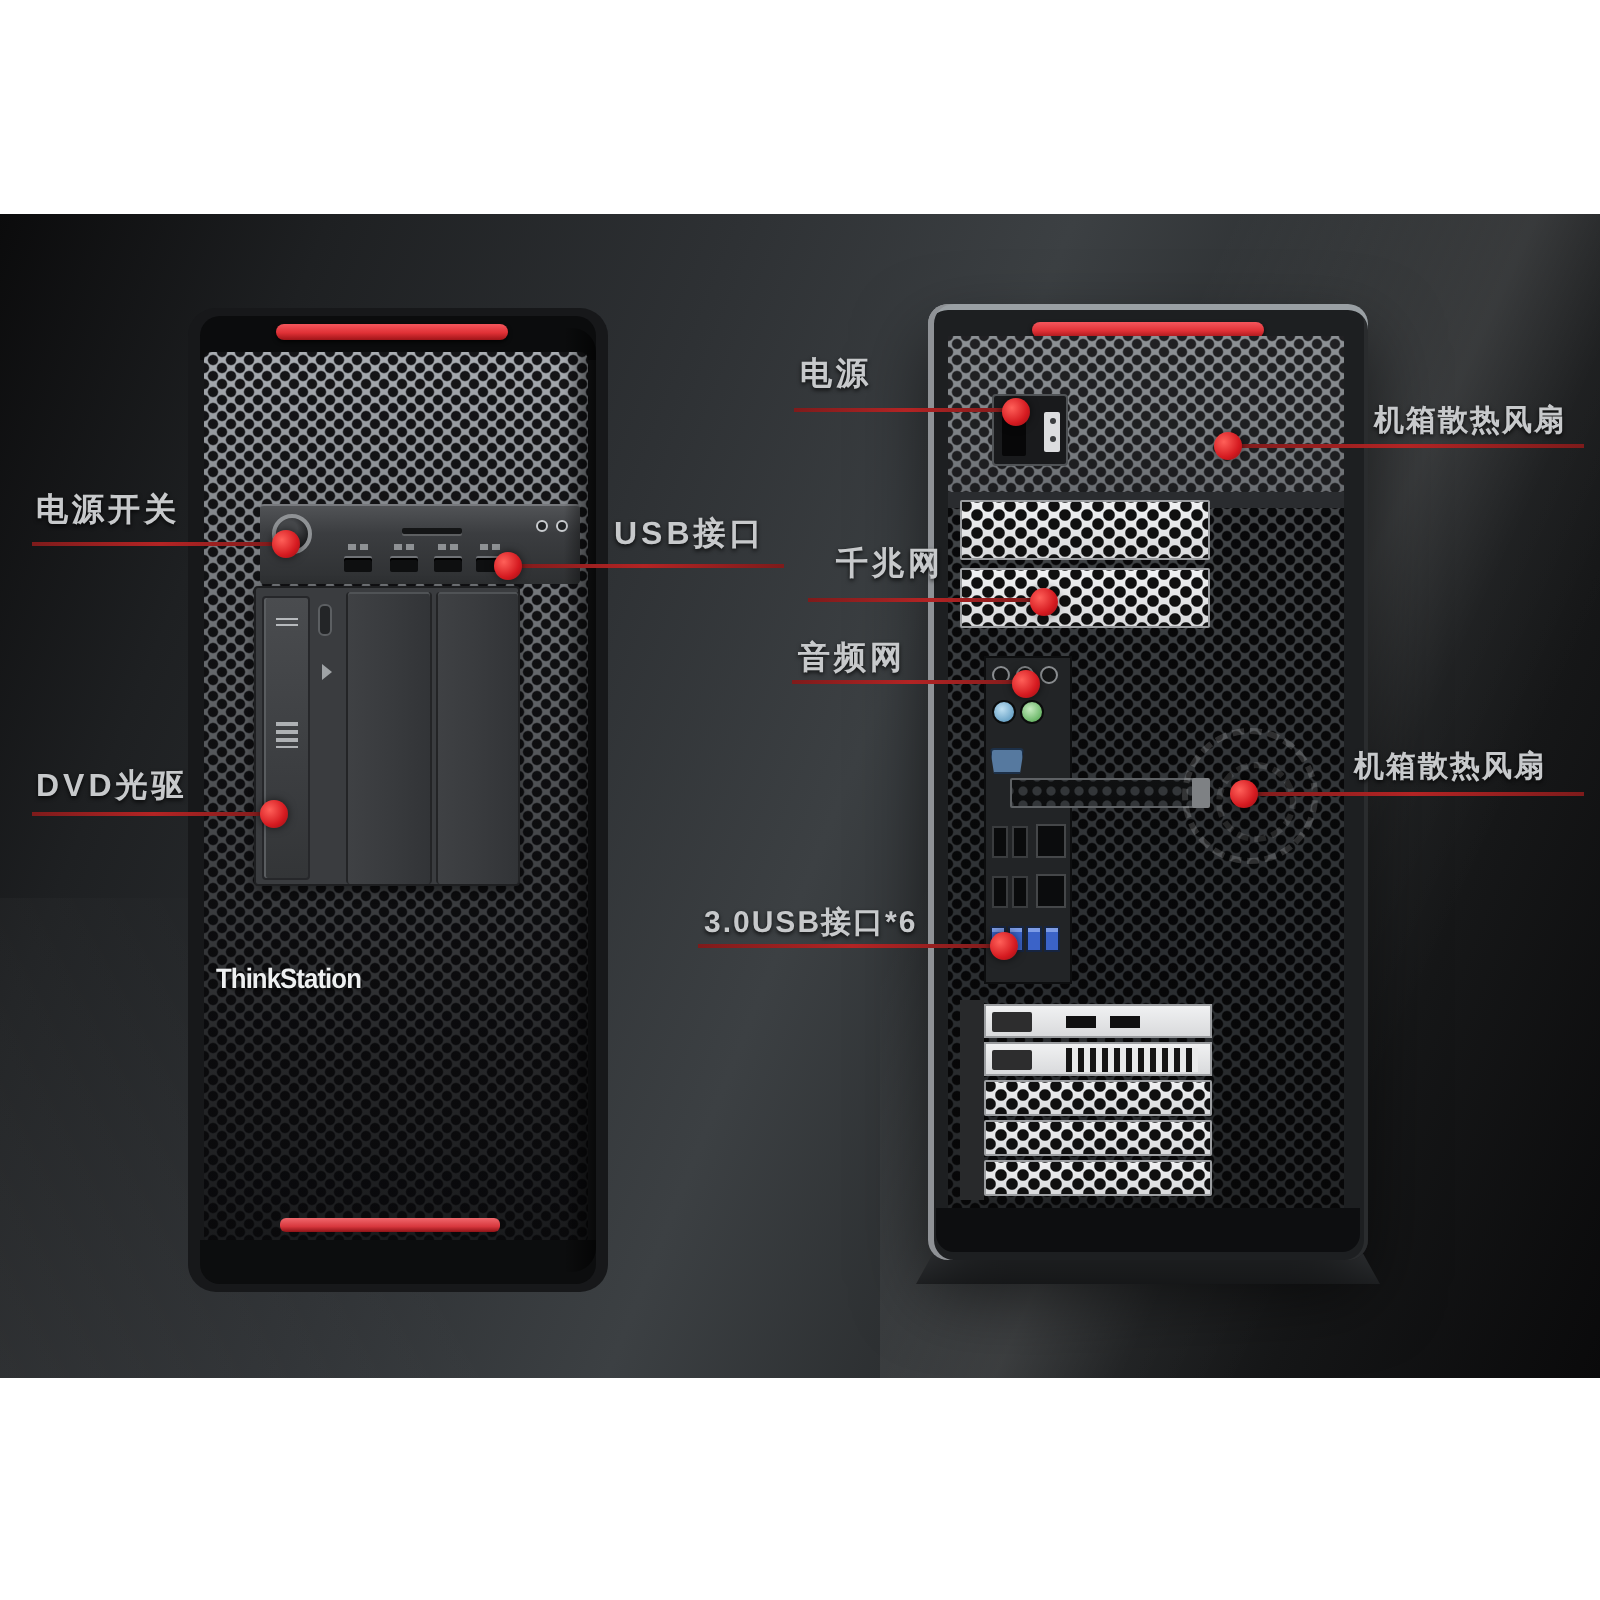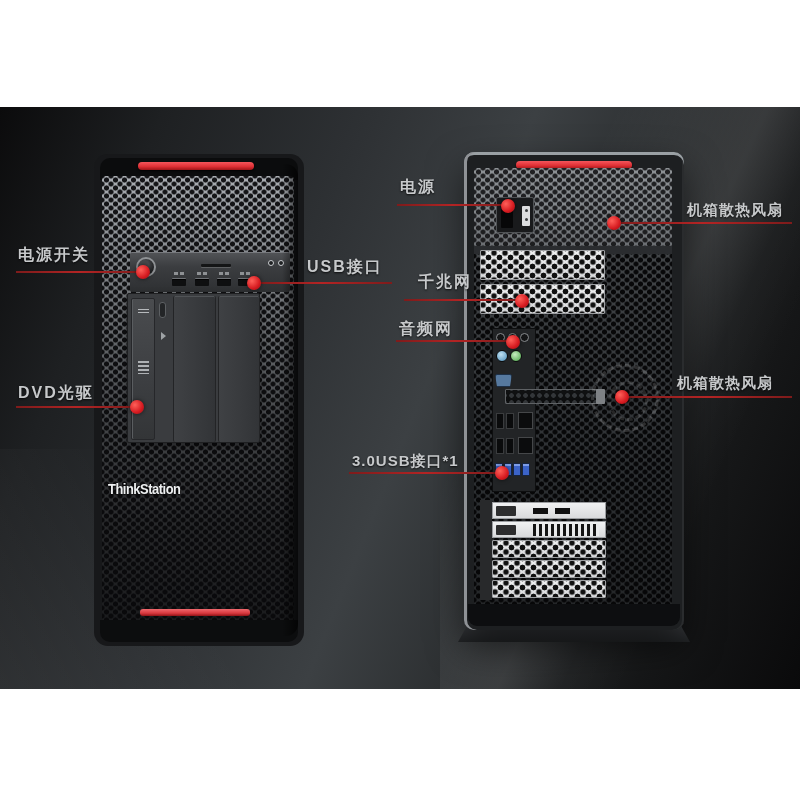--- a/index.html
+++ b/index.html
@@ -362,18 +362,18 @@
   <div class="marker" id="m-gigabit-lan"></div>
 
   <div class="ann-text" id="t-audio-ports">音频网</div>
   <div class="leader" id="l-audio-ports"></div>
   <div class="marker" id="m-audio-ports"></div>
 
   <div class="ann-text small" id="t-chassis-fan">机箱散热风扇</div>
   <div class="leader" id="l-chassis-fan"></div>
   <div class="marker" id="m-chassis-fan"></div>
 
-  <div class="ann-text small" id="t-usb3-ports">3.0USB接口*1</div>
+  <div class="ann-text small" id="t-usb3-ports">3.0USB接口*6</div>
   <div class="leader" id="l-usb3-ports"></div>
   <div class="marker" id="m-usb3-ports"></div>
 
   <div class="band-white-bottom"></div>
 </div>
 
 </body></html>

